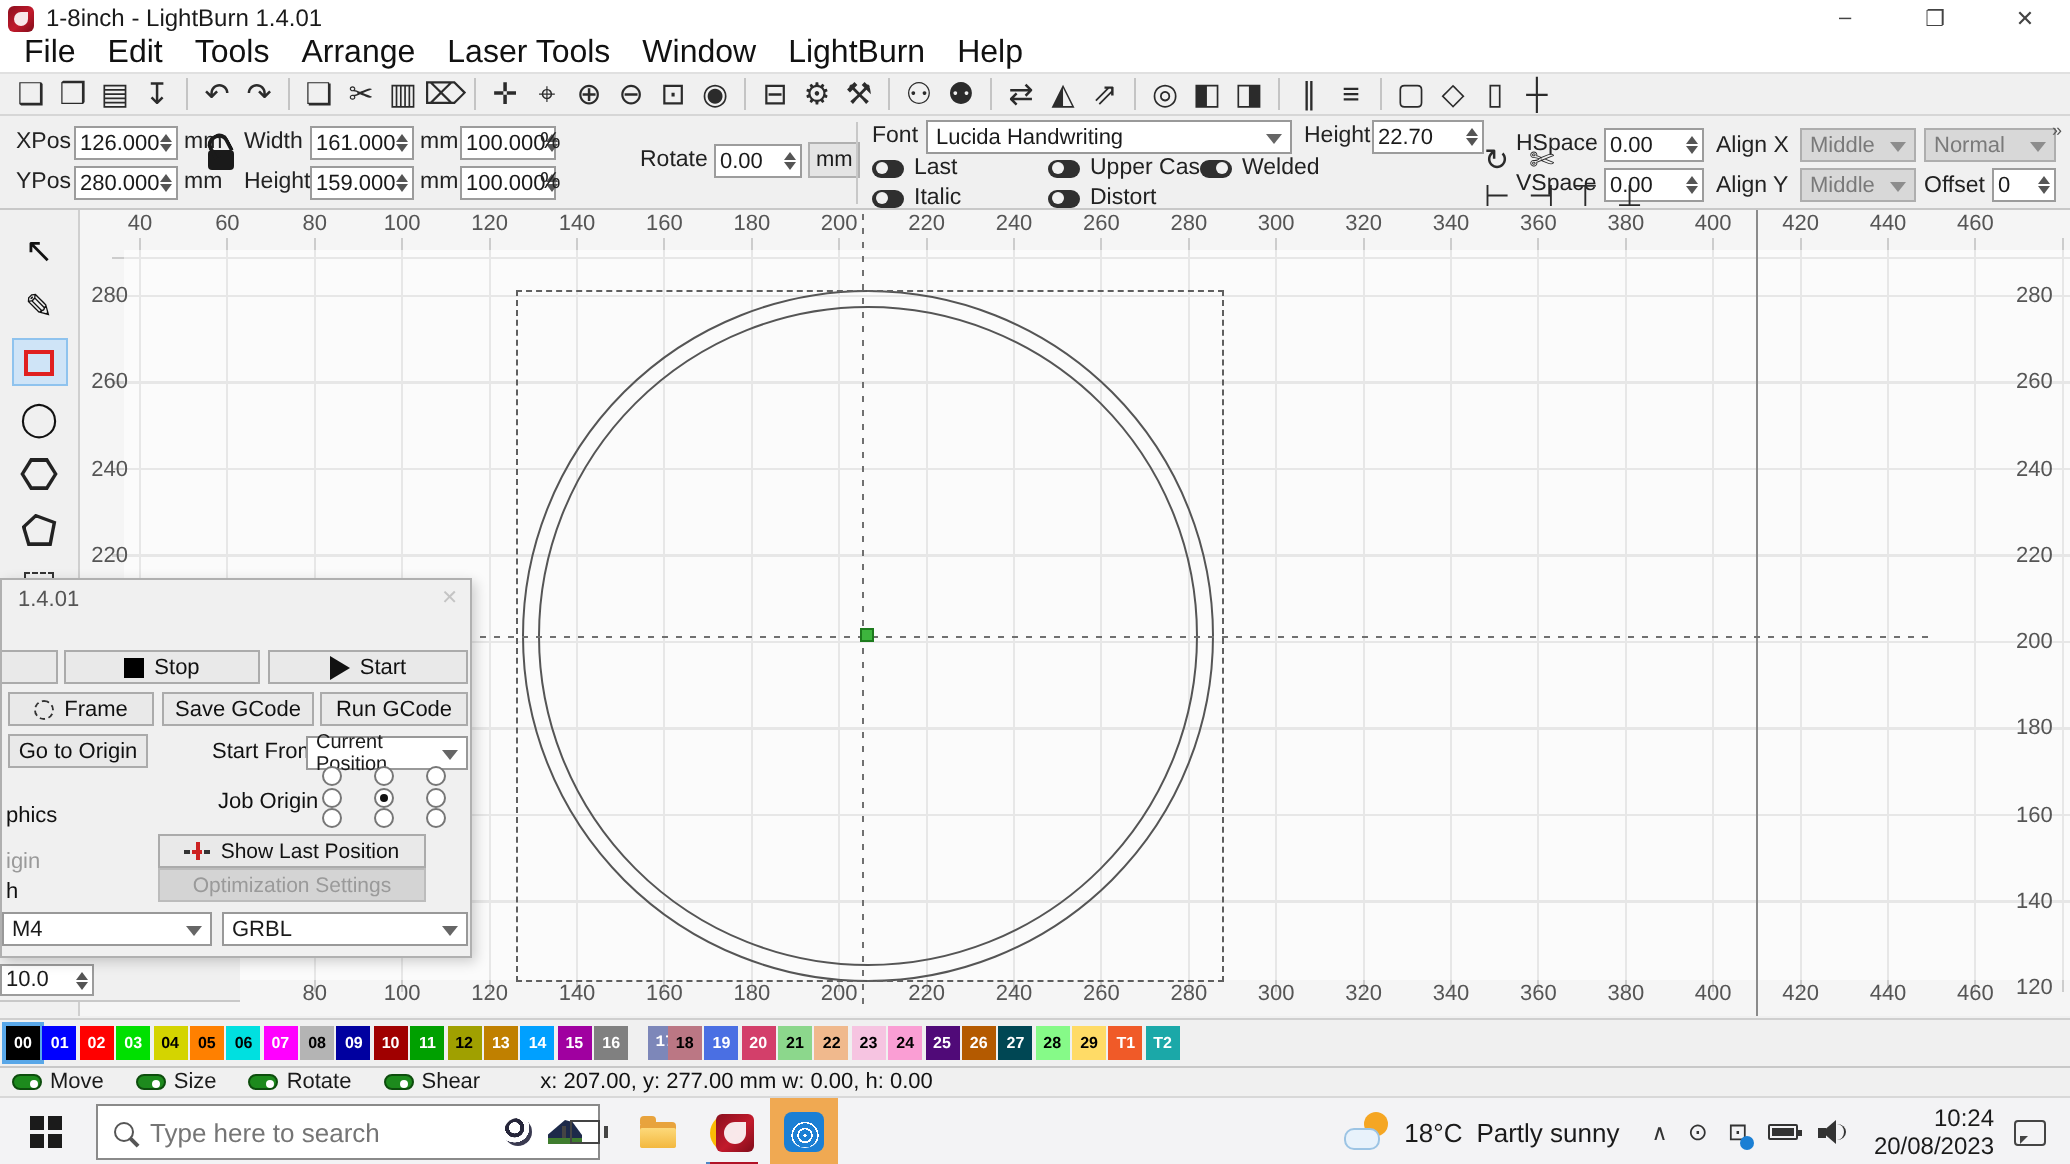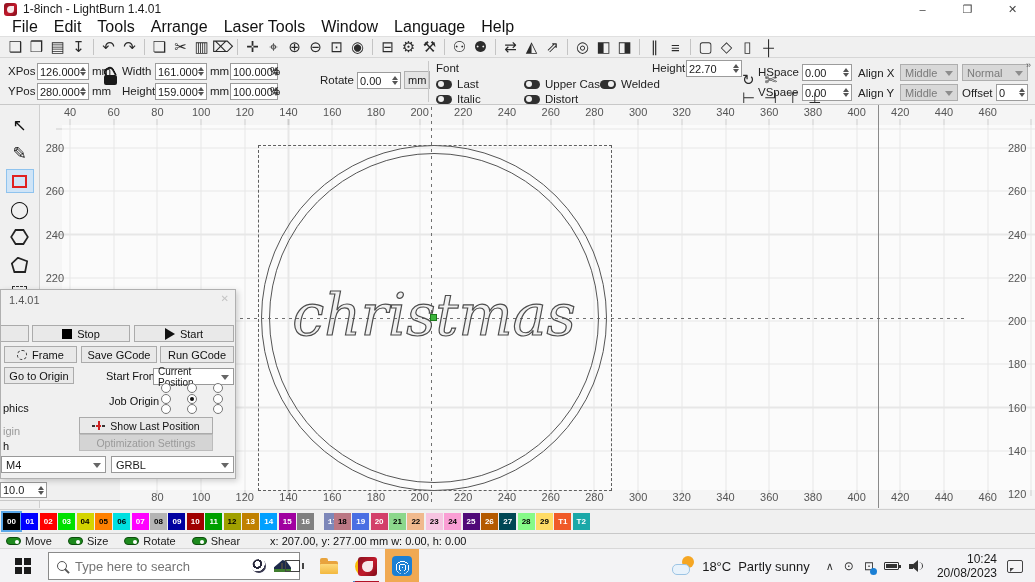--- a/index.html
+++ b/index.html
@@ -181,21 +181,21 @@
     </div>
   </div>
 
   <div id="menubar">
       <span class="menu-item">File</span>
       <span class="menu-item">Edit</span>
       <span class="menu-item">Tools</span>
       <span class="menu-item">Arrange</span>
       <span class="menu-item">Laser Tools</span>
       <span class="menu-item">Window</span>
-      <span class="menu-item">Language</span>
+      <span class="menu-item">LightBurn</span>
       <span class="menu-item">Help</span>
     </div>
 
   <div id="toolbar1">
       <span class="tbi">❑</span>
       <span class="tbi">❒</span>
       <span class="tbi">▤</span>
       <span class="tbi">↧</span>
       <span class="tbsep"></span>
       <span class="tbi">↶</span>
@@ -307,20 +307,24 @@
         <span>0.00</span>
         <span class="nspin">
           <i class="up"></i>
           <i class="dn"></i>
         </span>
       </div>
     <span class="mmbox" style="left:404px;top:13px">mm</span>
     <div class="vsep2" style="left:428px"></div>
 
     <span class="t2lab" style="left:436px;top:2px">Font</span>
+    <div class="combo" style="left:463px;top:2px;width:183px">
+        <span>Lucida Handwriting</span>
+        <span class="carr"></span>
+      </div>
     <span class="t2lab" style="left:652px;top:2px">Height</span>
     <div class="nfield" style="left:686px;top:2px;width:56px">
         <span>22.70</span>
         <span class="nspin">
           <i class="up"></i>
           <i class="dn"></i>
         </span>
       </div>
     <div id="font-toggles"></div>
 
@@ -454,21 +458,20 @@
     </div>
 
   <div id="ruler-top"></div>
   <div id="ruler-left"></div>
   <div id="ruler-bottom"></div>
 
   <div id="canvas"></div>
   <div id="machine-boundary"></div>
   <div class="circle" style="left:261px;top:145px;width:346px;height:346px"></div>
   <div class="circle" style="left:269px;top:153px;width:330px;height:330px"></div>
-  <div id="design-text">christmas</div>
   <div id="sel-rect"></div>
   <div id="cross-v"></div>
   <div id="cross-h"></div>
   <div id="laser-dot"></div>
   <div id="ruler-nums">
       <span class="rnum" style="left: 70px; top: 106px;">40</span>
       <span class="rnum" style="left: 70px; top: 491px;">40</span>
       <span class="rnum" style="left: 113.7px; top: 106px;">60</span>
       <span class="rnum" style="left: 113.7px; top: 491px;">60</span>
       <span class="rnum" style="left: 157.4px; top: 106px;">80</span>

